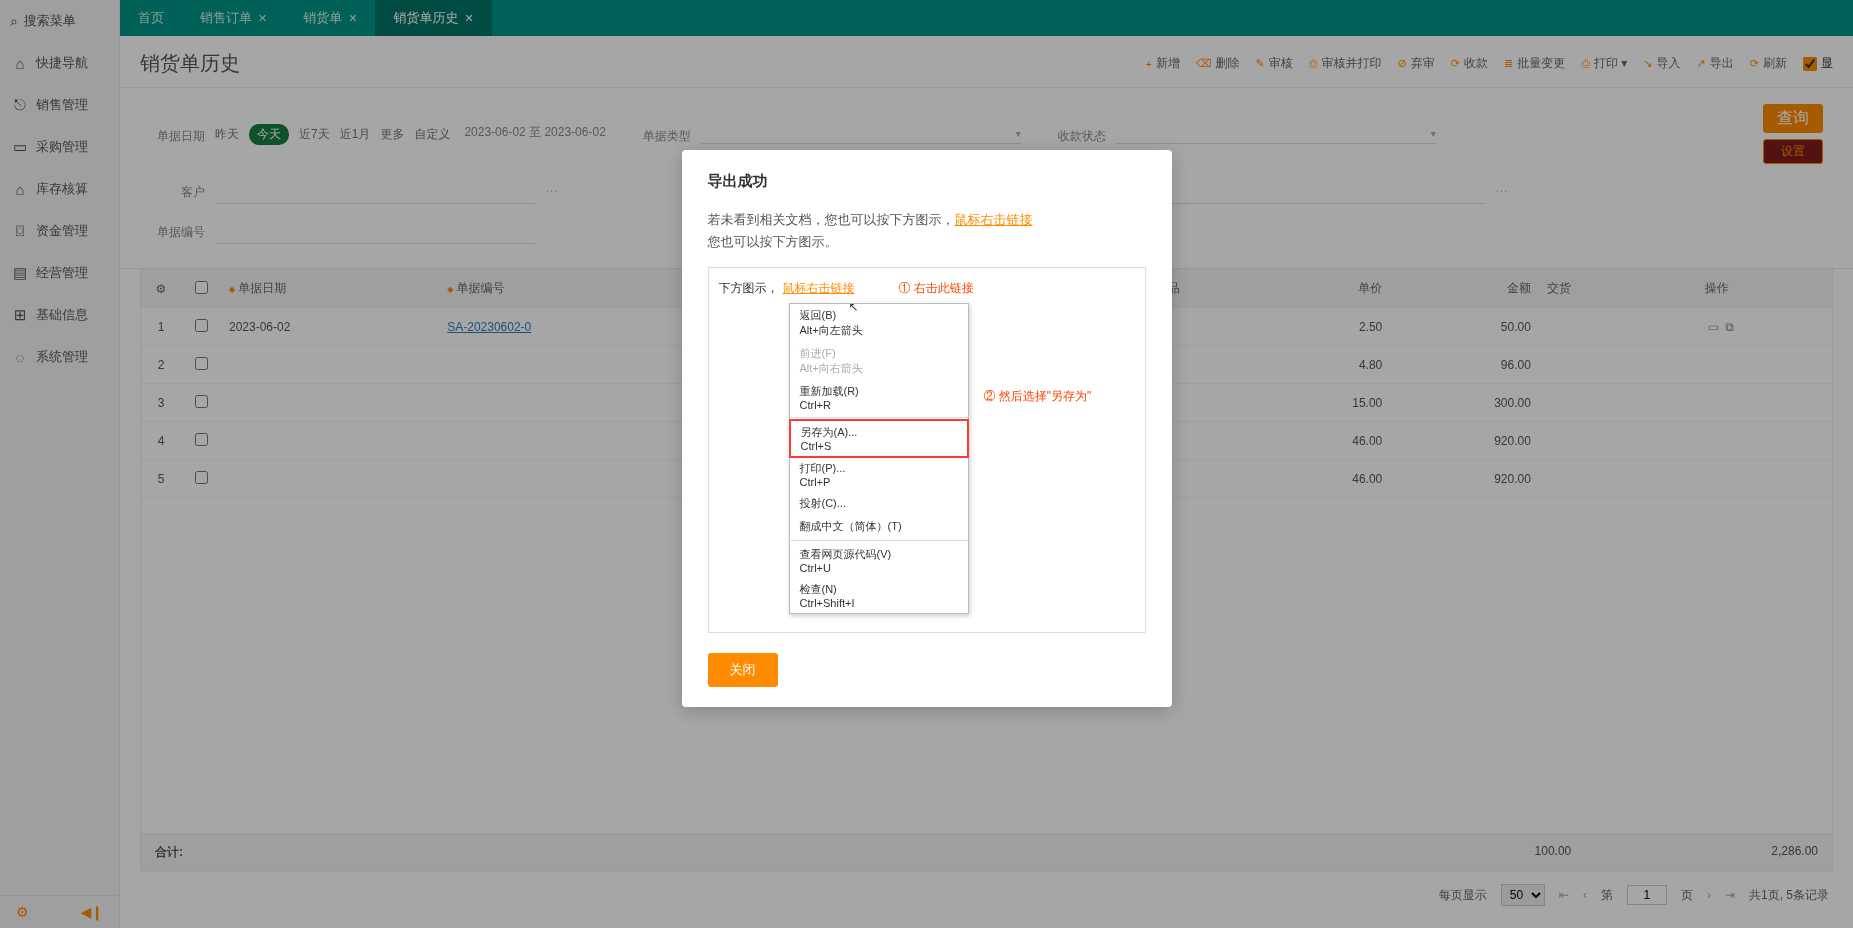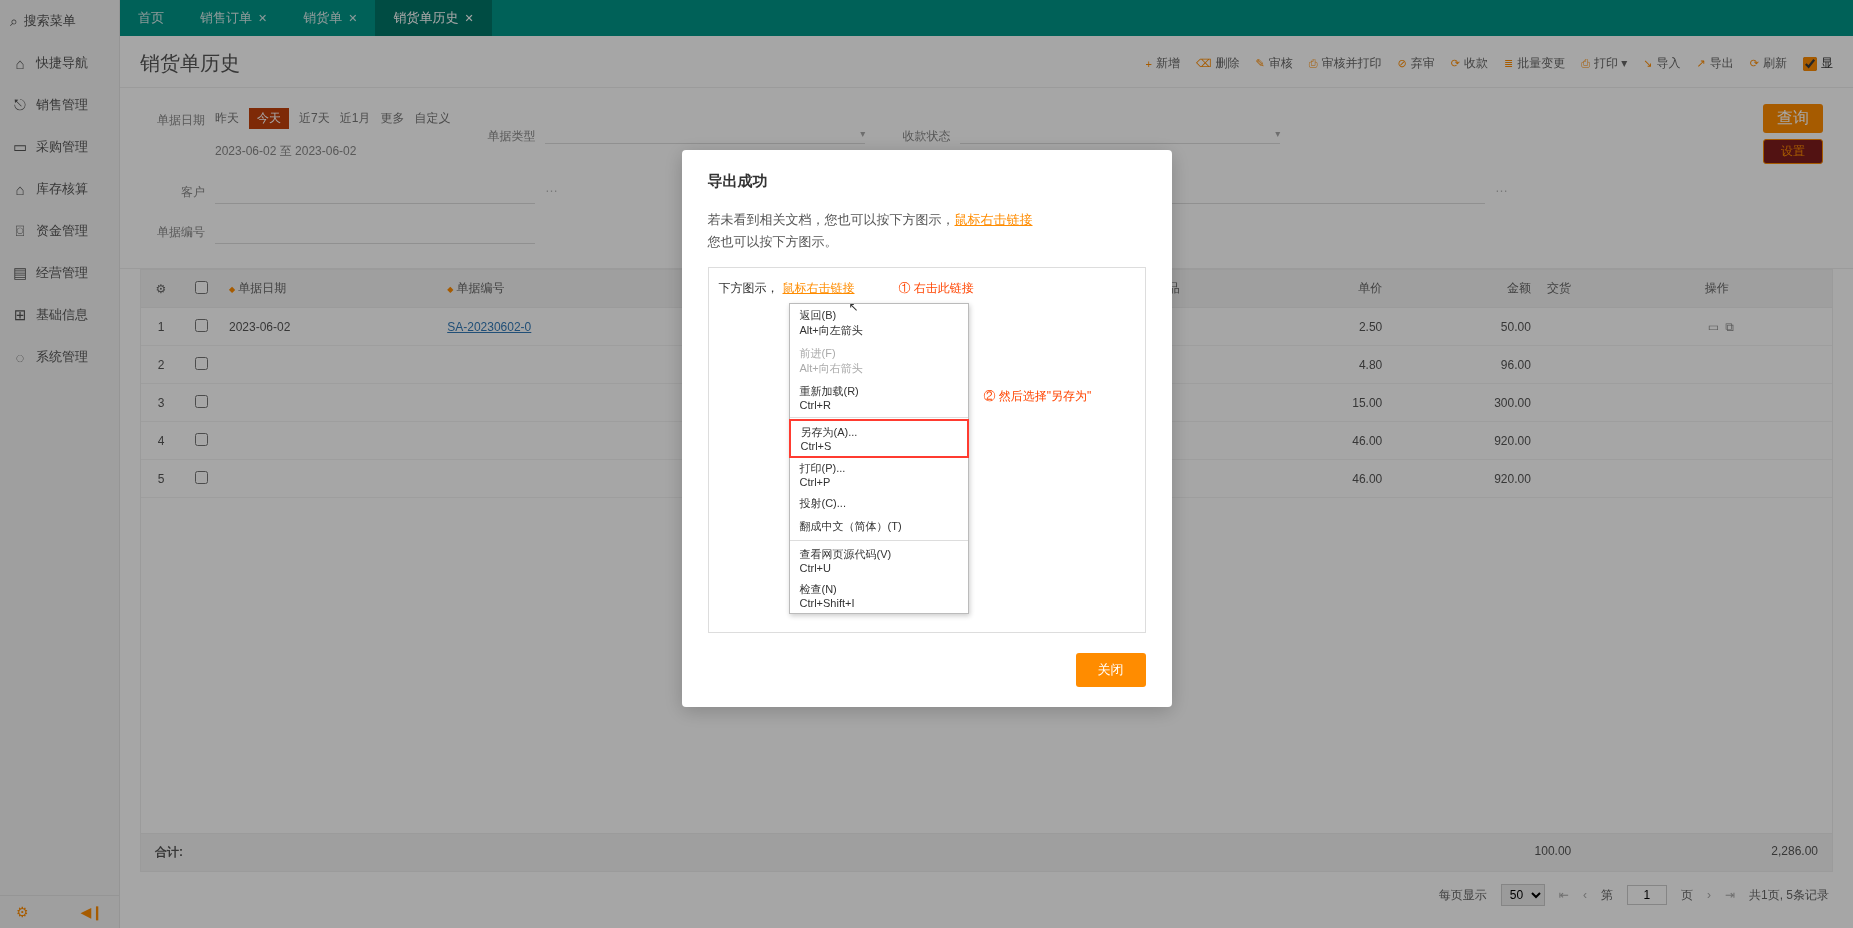--- a/index.html
+++ b/index.html
@@ -22,24 +22,24 @@
 .page-title { font-size: 20px; color: #555; font-weight: 500; }
 .toolbar { display: flex; gap: 16px; align-items: center; }
 .toolbar-btn { display: flex; align-items: center; gap: 4px; color: #666; font-size: 12px; cursor: pointer; }
 .toolbar-btn .ticon { color: #ff8c00; font-size: 11px; }
 .toolbar-chk { display: flex; align-items: center; gap: 4px; font-size: 12px; }
 .toolbar-chk input { width: 14px; height: 14px; accent-color:#ff8c00; }
 .filters { padding: 16px 30px 8px; border-bottom: 1px solid #eee; }
 .filter-row { display: flex; align-items: center; gap: 30px; margin-bottom: 16px; flex-wrap: wrap; }
 .filter-group { display: flex; align-items: flex-start; gap: 10px; }
 .filter-label { color: #888; font-size: 12px; min-width: 55px; text-align: right; padding-top: 4px; }
-.date-opts { display: flex; flex-direction: column; gap: 14px; }
+.date-opts { display: flex; flex-direction: row; gap: 14px; }
 .date-line { display: flex; align-items: center; gap: 10px; }
 .date-opt { color: #777; font-size: 12px; cursor: pointer; }
-.date-opt.active { background: #c2410c; color: #fff; border-radius: 0; padding: 2px 8px; }
+.date-opt.active { background: #15803d; color: #fff; border-radius: 10px; padding: 2px 8px; }
 .date-range { color: #888; font-size: 12px; }
 .select-box { border-bottom: 1px solid #ddd; min-width: 320px; padding: 4px 0; display: flex; justify-content: space-between; color: #aaa; font-size: 12px; }
 .select-box .arrow { color: #aaa; font-size: 10px; }
 .narrow-input { border-bottom: 1px solid #ddd; min-width: 320px; padding: 4px 0; }
 .more-dots { color: #bbb; letter-spacing: 2px; cursor: pointer; }
 .action-btns { display: flex; flex-direction: column; gap: 6px; margin-left: auto; }
 .btn-q { background: #ff8c00; color:#fff; padding: 4px 14px; border-radius: 3px; font-size: 16px; cursor: pointer; border:none; }
 .btn-s { background: #7f1d1d; color:#ff8c00; padding: 3px 14px; border-radius: 3px; font-size: 12px; cursor: pointer; border:1px solid #ff8c00; }
 .content-area { flex:1; padding: 0 20px 10px; display:flex; flex-direction:column; }
 .table-wrap { border:1px solid #eee; flex:1; overflow:auto; position:relative; }
@@ -68,21 +68,21 @@
 .modal-figure { border:1px solid #ddd; margin-top:14px; padding:12px 10px 18px; position:relative; font-size:12px; }
 .fig-header { display:flex; align-items:center; gap:4px; margin-bottom:6px; }
 .fig-header .olink { color:#ff8c00; text-decoration:underline; }
 .fig-anno1 { color:#ff4400; font-size:12px; margin-left:40px; }
 .ctx-menu { border:1px solid #bbb; width:180px; background:#fff; box-shadow:1px 2px 5px rgba(0,0,0,.2); font-size:11px; margin-left:70px; }
 .ctx-item { display:flex; justify-content:space-between; padding:4px 10px; color:#333;flex-direction:column; }
 .ctx-item.disabled { color:#aaa; }
 .ctx-item.hl { border:2px solid #ff3b30; margin:-1px; }
 .ctx-sep { border-top:1px solid #ddd; margin:2px 0; }
 .fig-anno2 { position:absolute; left:275px; top:120px; color:#ff4400; font-size:12px; }
-.modal-actions { display:flex; justify-content:flex-end; margin-top:20px; }
+.modal-actions { display:flex; justify-content:flex-start; margin-top:20px; }
 .btn-close { background:#ff8c00; color:#fff; border:none; padding:8px 22px; border-radius:3px; font-size:13px; cursor:pointer; }
 .cursor-arrow { position:absolute; left:140px; top:32px; font-size:12px; pointer-events:none; }
 </style>
 </head>
 <body>
 
 <div class="app">
   <aside class="sidebar">
     <div class="search-menu">
       <span class="icon">⌕</span>

